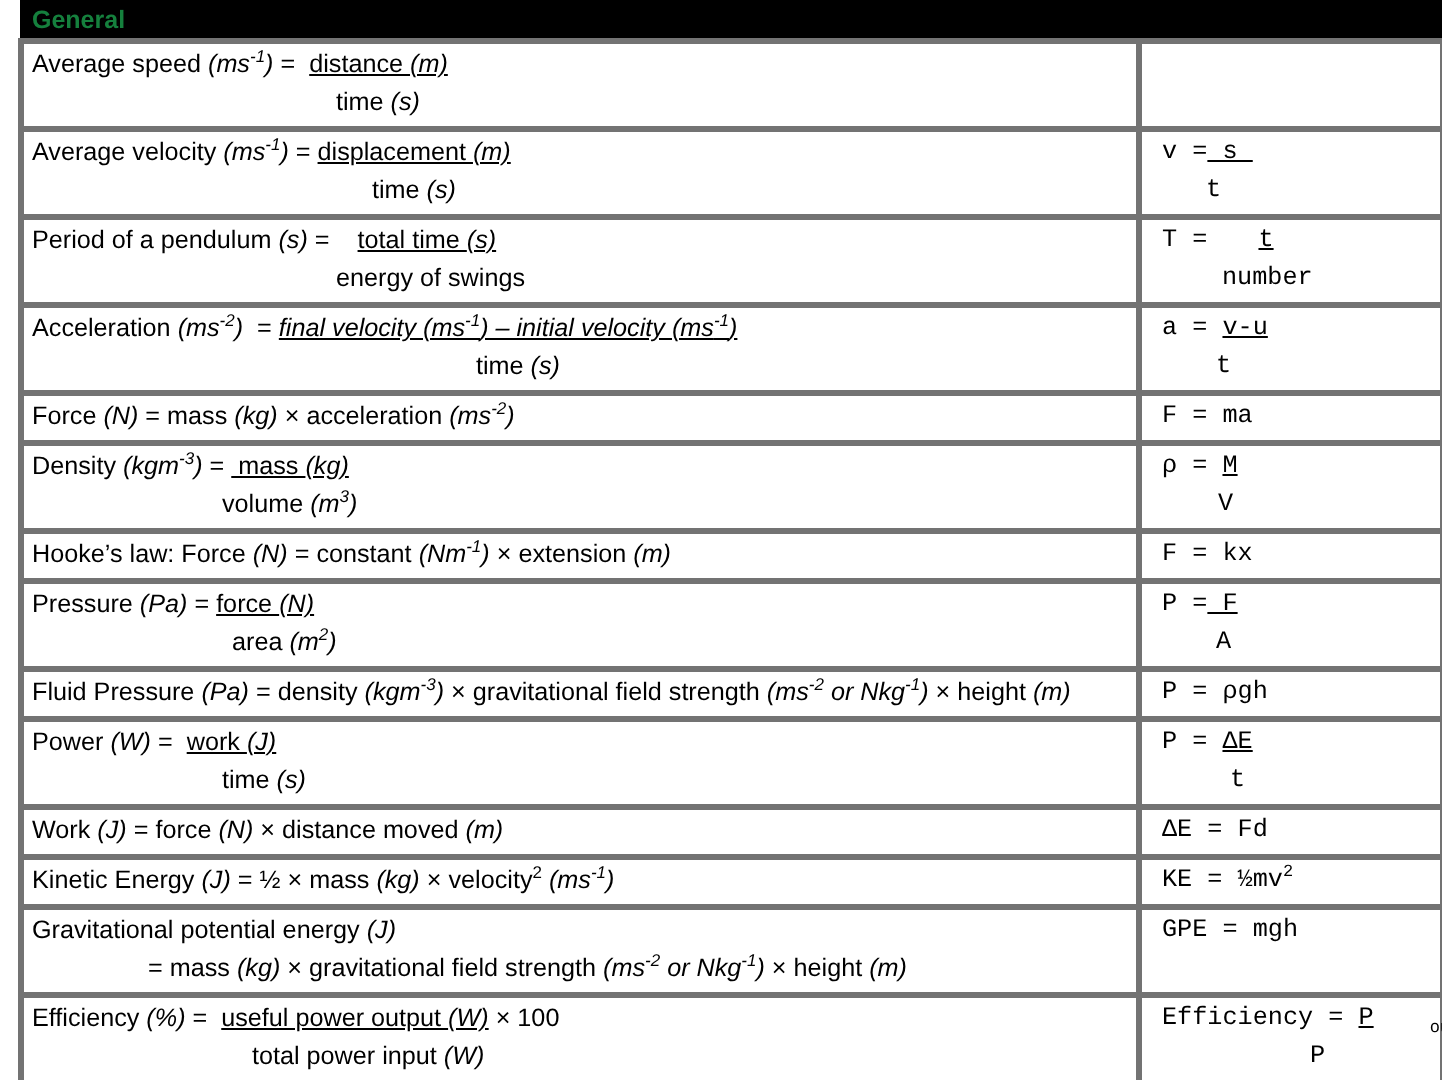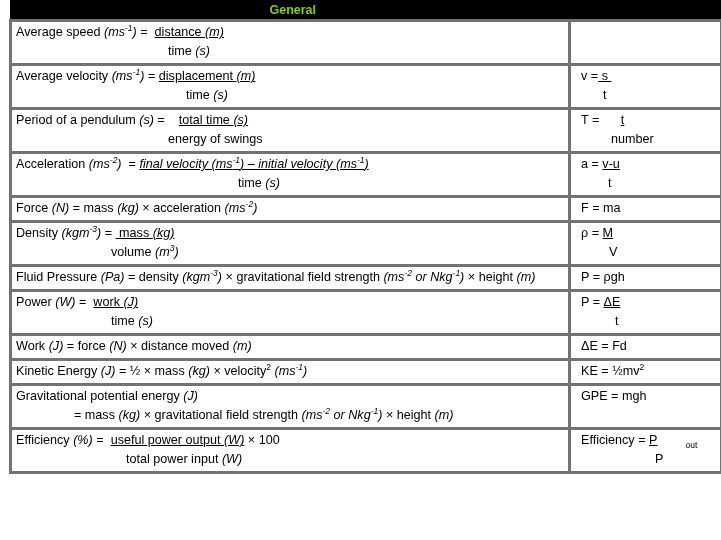--- a/index.html
+++ b/index.html
@@ -25,43 +25,43 @@
     table-layout: fixed;
     width: 711px;
     margin-left: 9px;
     border: 1px solid #000;
   }
   table.formula-table col.c-left  { width: 559px; }
   table.formula-table col.c-right { width: 152px; }
 
   tr.header-row td {
     background: #000000;
-    color: #84cc16;
+    color: #15803d;
     font-weight: bold;
     font-size: 12.5px;
     padding: 1px 0 2px 5px;
     border: none;
     line-height: 14px;
     height: 15px;
-    text-align: center;
   }
   tr.header-row td.hdr-right {
     background: #000000;
   }
 
   td.cell-left, td.cell-right {
     border: 3px solid #737373;
     vertical-align: top;
     font-size: 12.6px;
     line-height: 19px;
     padding: 1px 3px 2px 4px;
     box-sizing: border-box;
   }
   td.cell-right {
     padding-left: 10px;
+    font-family: Liberation Mono, monospace;
   }
   .line { white-space: nowrap; }
   .it { font-style: italic; }
   sup, sub {
     font-size: 8.5px;
     line-height: 0;
   }
   sup { vertical-align: super; }
   sub { vertical-align: sub; margin-left: 28px; }
   .u { text-decoration: underline; }
@@ -157,21 +157,39 @@
         <td class="cell-left">
           <div class="line">Density <span class="it">(kgm<sup>-3</sup>)</span> = <span class="u">&nbsp;mass <span class="it">(kg)</span></span></div>
           <div class="line den-5">volume <span class="it">(m<sup>3</sup>)</span></div>
         </td>
         <td class="cell-right">
           <div class="line">ρ = <span class="u">M</span></div>
           <div class="line r-den-v">V</div>
         </td>
       </tr>
 
-
+      <tr>
+        <td class="cell-left">
+          <div class="line">Hooke’s law: Force <span class="it">(N)</span> = constant <span class="it">(Nm<sup>-1</sup>)</span> × extension <span class="it">(m)</span></div>
+        </td>
+        <td class="cell-right">
+          <div class="line">F = kx</div>
+        </td>
+      </tr>
+
+      <tr>
+        <td class="cell-left">
+          <div class="line">Pressure <span class="it">(Pa)</span> = <span class="u">force <span class="it">(N)</span></span></div>
+          <div class="line den-6">area <span class="it">(m<sup>2</sup>)</span></div>
+        </td>
+        <td class="cell-right">
+          <div class="line">P =<span class="u">&nbsp;F</span></div>
+          <div class="line r-den-a">A</div>
+        </td>
+      </tr>
 
       <tr>
         <td class="cell-left">
           <div class="line">Fluid Pressure <span class="it">(Pa)</span> = density <span class="it">(kgm<sup>-3</sup>)</span> × gravitational field strength <span class="it">(ms<sup>-2</sup> or Nkg<sup>-1</sup>)</span> × height <span class="it">(m)</span></div>
         </td>
         <td class="cell-right">
           <div class="line">P = ρgh</div>
         </td>
       </tr>
 

